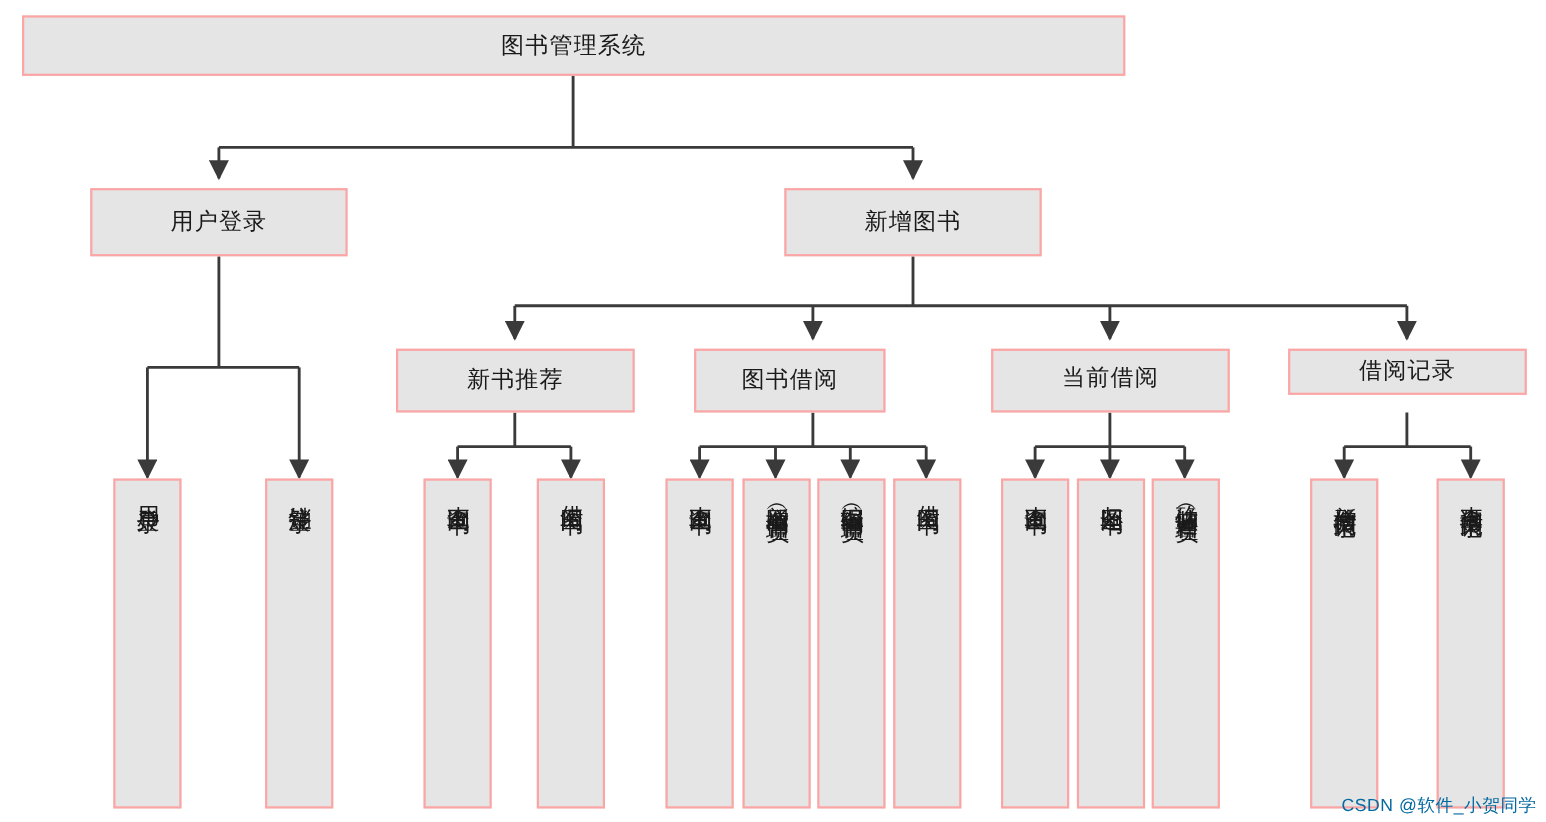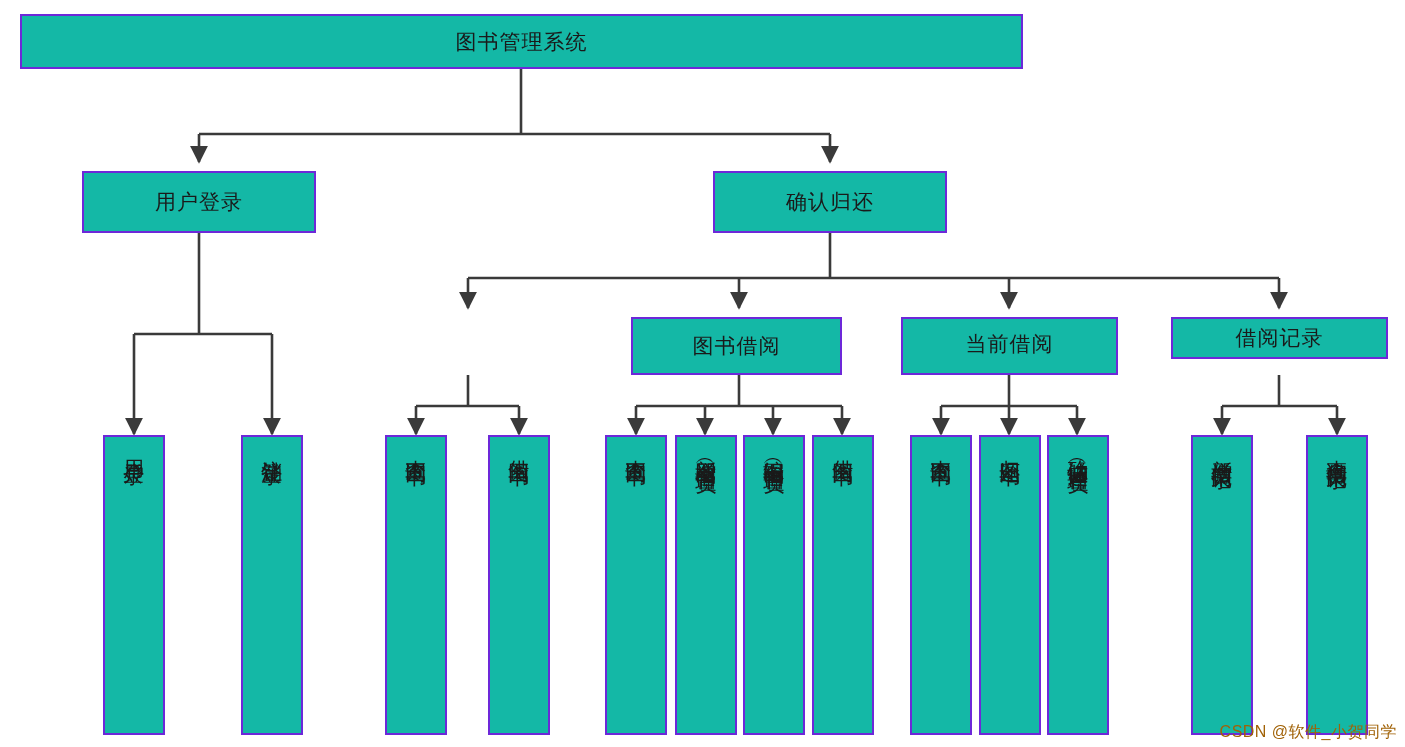--- a/index.html
+++ b/index.html
@@ -23,22 +23,22 @@
     position: absolute;
     left: 0;
     top: 0;
     width: 1405px;
     height: 747px;
     pointer-events: none;
   }
   .node {
     position: absolute;
     box-sizing: border-box;
-    background: #14b8a6;
-    border: 2px solid #6d28d9;
+    background: #e5e5e5;
+    border: 2px solid #fca5a5;
     display: flex;
     align-items: center;
     justify-content: center;
     overflow: hidden;
   }
   .node.horiz .node-label {
     font-size: 21px;
     color: #1a1a1a;
     letter-spacing: 1px;
     line-height: 1.1;
@@ -56,21 +56,21 @@
     color: #1a1a1a;
     line-height: 1.22;
     letter-spacing: 2px;
     white-space: nowrap;
   }
   .watermark {
     position: absolute;
     right: 8px;
     bottom: 4px;
     font-size: 16px;
-    color: #a16207;
+    color: #0369a1;
     letter-spacing: 0.5px;
     white-space: nowrap;
     user-select: none;
   }
 </style>
 </head>
 <body>
 
 <div id="diagram-root">
 
@@ -125,24 +125,27 @@
   </svg>
 
   <div class="node horiz" style="left:20px; top:14px; width:1003px; height:55px;">
     <span class="node-label">图书管理系统</span>
   </div>
 
   <div class="node horiz" style="left:82px; top:171px; width:234px; height:62px;">
     <span class="node-label">用户登录</span>
   </div>
   <div class="node horiz" style="left:713px; top:171px; width:234px; height:62px;">
-    <span class="node-label">确认归还</span>
+    <span class="node-label">新增图书</span>
   </div>
 
-  <div class="node horiz" style="left:631px; top:317px; width:211px; height:58px;">
+  <div class="node horiz" style="left:360px; top:317px; width:217px; height:58px;">
+    <span class="node-label">新书推荐</span>
+  </div>
+  <div class="node horiz" style="left:631px; top:317px; width:174px; height:58px;">
     <span class="node-label">图书借阅</span>
   </div>
   <div class="node horiz" style="left:901px; top:317px; width:217px; height:58px;font-family:Liberation Mono, monospace;">
     <span class="node-label">当前借阅</span>
   </div>
   <div class="node horiz" style="left:1171px; top:317px; width:217px; height:42px;">
     <span class="node-label">借阅记录</span>
   </div>
 
   <div class="node vert" style="left:103px; top:435px; width:62px; height:300px;">

